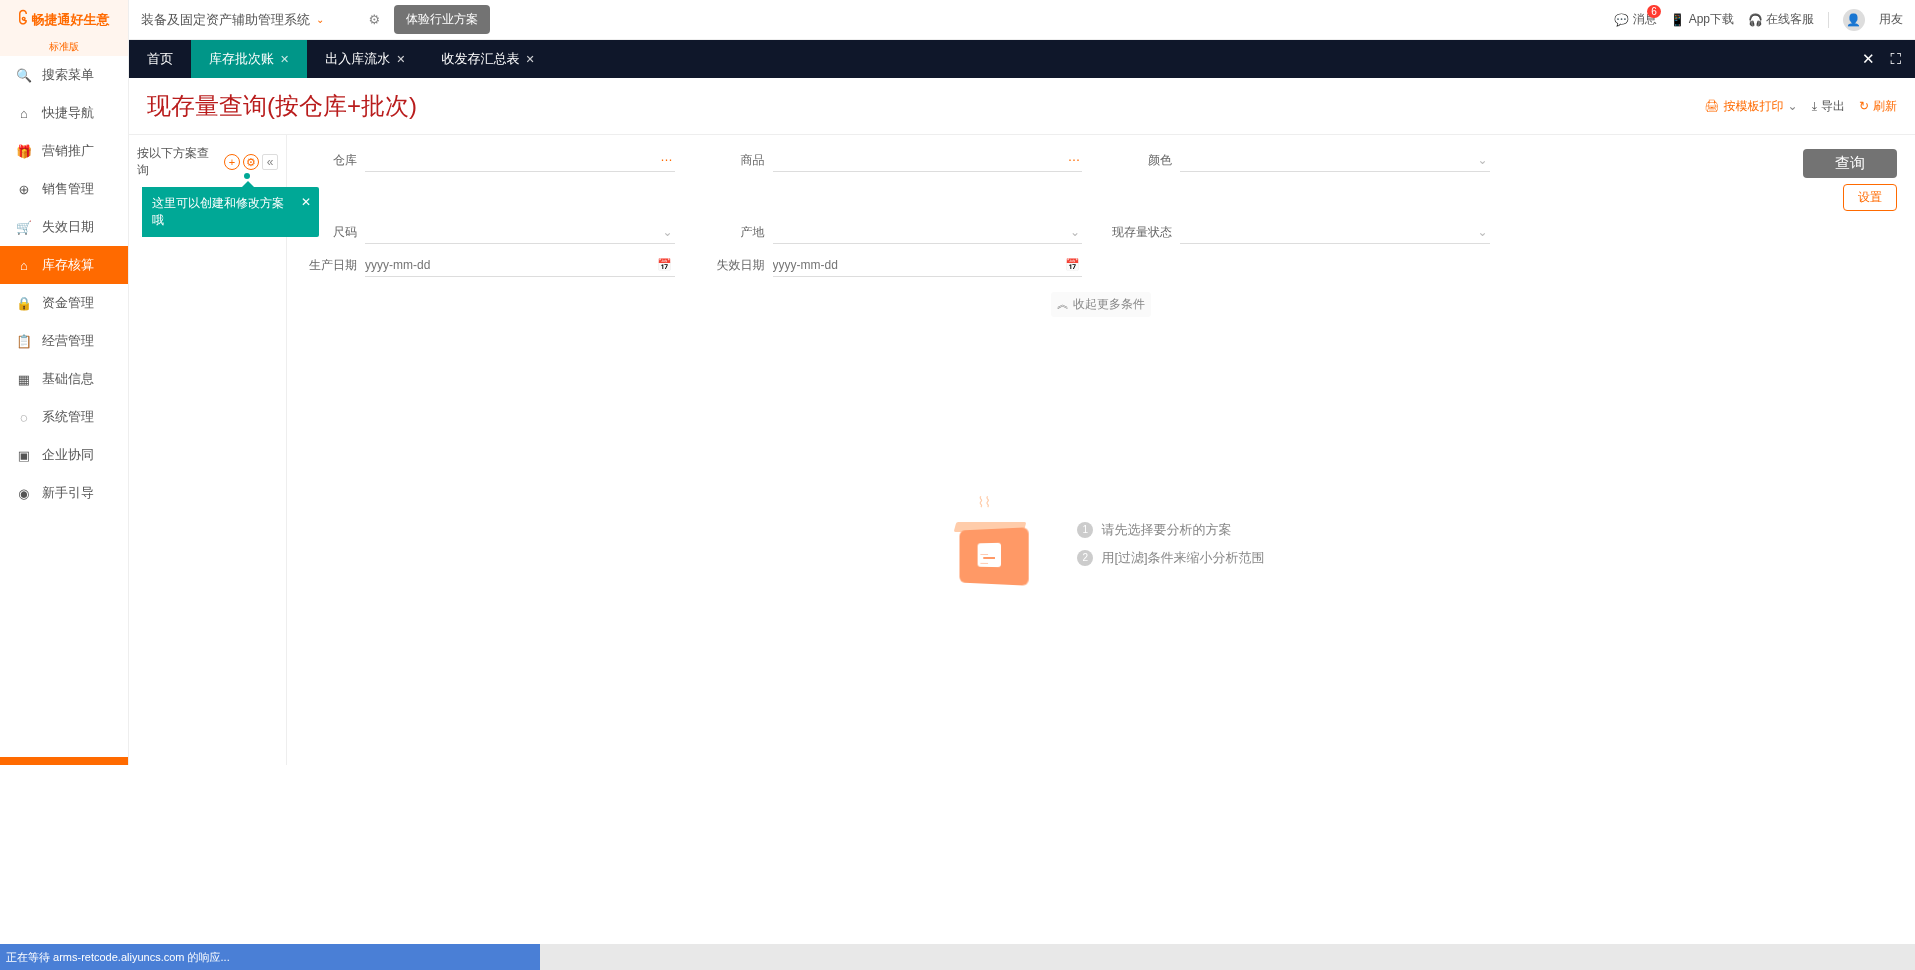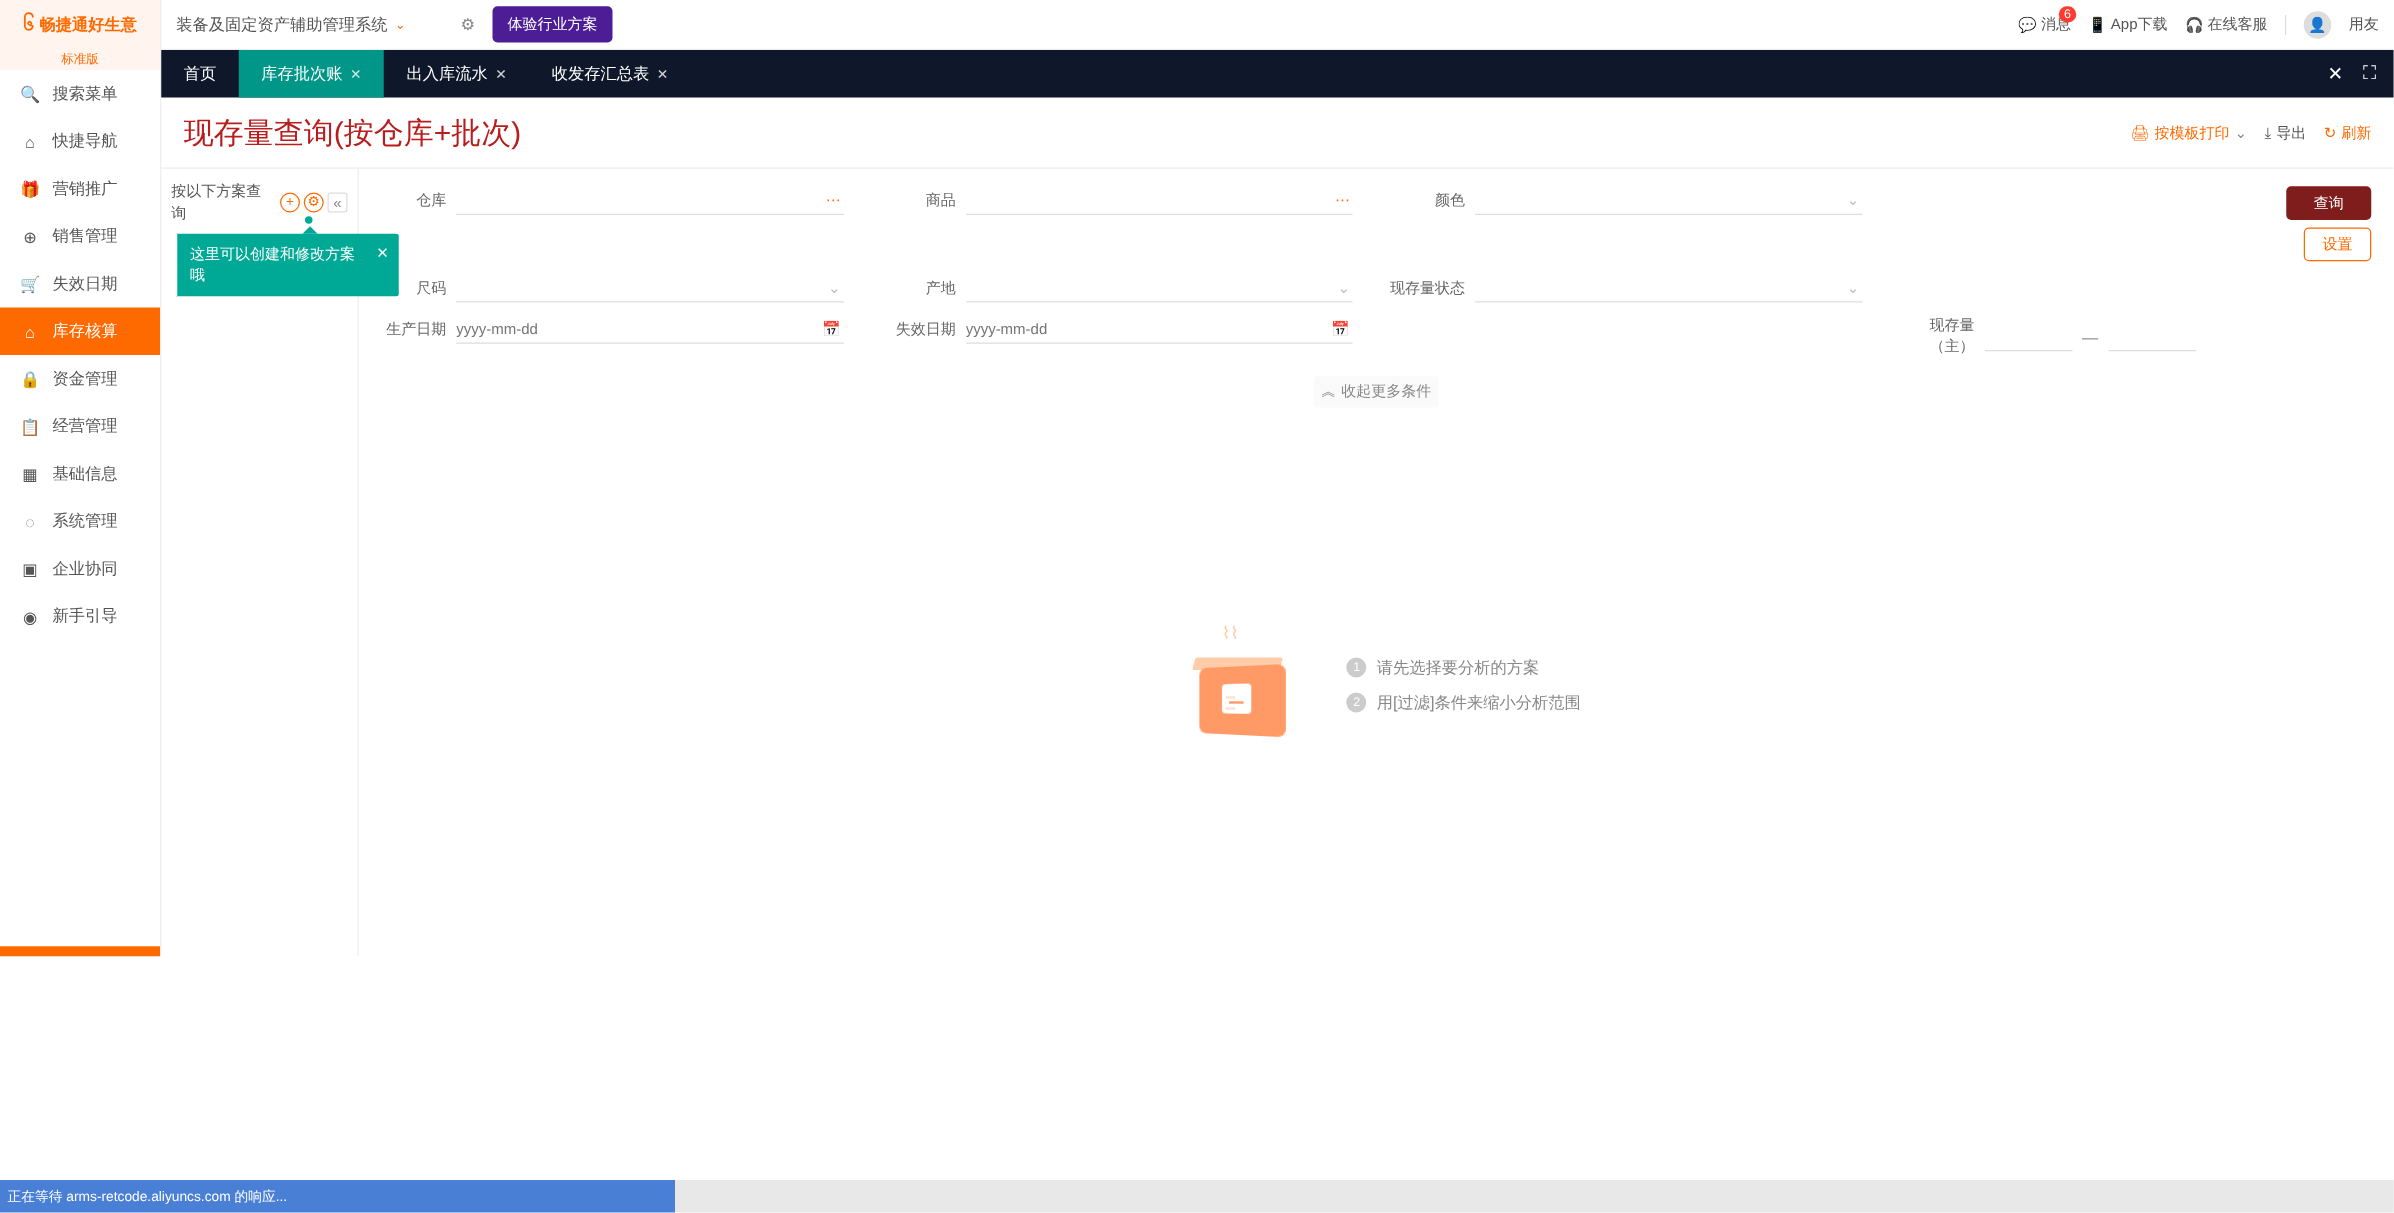--- a/index.html
+++ b/index.html
@@ -15,23 +15,23 @@
 .sidebar-item.active { background: #ff6a00; color: #fff; }
 .sidebar-icon { width: 16px; height: 16px; display: inline-flex; align-items: center; justify-content: center; }
 .sidebar-bottom { height: 8px; background: #ff6a00; margin-top: auto; }
 
 
 .main { flex: 1; display: flex; flex-direction: column; height: 765px; }
 .topbar { height: 40px; display: flex; align-items: center; padding: 0 12px; gap: 8px; border-bottom: 1px solid #eee; }
 .system-select { color: #555; font-size: 13px; display: flex; align-items: center; gap: 6px; cursor: pointer; padding: 0 30px 0 0; }
 .chevron { color: #ff6a00; font-size: 10px; }
 .gear { color: #888; cursor: pointer; padding: 0 6px; }
-.btn-orange { background: #4c1d95; color: #fff; border: none; padding: 6px 12px; border-radius: 4px; cursor: pointer; font-size: 12px; }
+.btn-orange { background: #737373; color: #fff; border: none; padding: 6px 12px; border-radius: 4px; cursor: pointer; font-size: 12px; }
 .btn-orange-outline { background: #fff; color: #ff6a00; border: 1px solid #ff6a00; padding: 4px 14px; border-radius: 4px; cursor: pointer; font-size: 12px; }
-.btn-query { background: #7f1d1d; color: #fff; border: none; padding: 5px 22px; border-radius: 4px; cursor: pointer; font-size: 12px; }
+.btn-query { background: #737373; color: #fff; border: none; padding: 5px 32px; border-radius: 4px; cursor: pointer; font-size: 15px; }
 .topbar-right { margin-left: auto; display: flex; align-items: center; gap: 14px; color: #555; font-size: 12px; }
 .topbar-link { display: flex; align-items: center; gap: 3px; cursor: pointer; position: relative; }
 .badge { position: absolute; top: -6px; right: -4px; background: #ff3b30; color: #fff; border-radius: 8px; padding: 0 4px; font-size: 10px; line-height: 13px; }
 .avatar { width: 22px; height: 22px; border-radius: 50%; background: #ddd; display: flex; align-items: center; justify-content: center; color: #888; }
 .divider-v { width: 1px; height: 16px; background: #ddd; }
 
 
 .tabs { height: 38px; background: #0f172a; display: flex; align-items: center; color: #fff; }
 .tab { padding: 0 18px; height: 100%; display: flex; align-items: center; gap: 6px; cursor: pointer; font-size: 13px; }
 .tab.active { background: #009688; }
@@ -307,26 +307,20 @@
           </div>
           <div class="form-row">
             <span class="form-label">失效日期</span>
             <div class="form-input-wrap">
                 <input placeholder="yyyy-mm-dd" style="">
                 <span class="input-icon">📅</span>
               </div>
           </div>
           <div></div>
 
-          <div class="form-row range-row">
-            <span class="form-label">现存量（主）</span>
-            <input class="form-input" style="">
-            <span class="range-dash">—</span>
-            <input class="form-input" style="">
-          </div>
         </div>
         <div class="collapse-bar">
           <span>︽</span>
           <span>收起更多条件</span>
         </div>
         <div class="empty-state">
           <div class="empty-content">
             <div class="empty-illustration">
               <div class="box-lines">⌇⌇</div>
               <div class="box-lid"></div>

